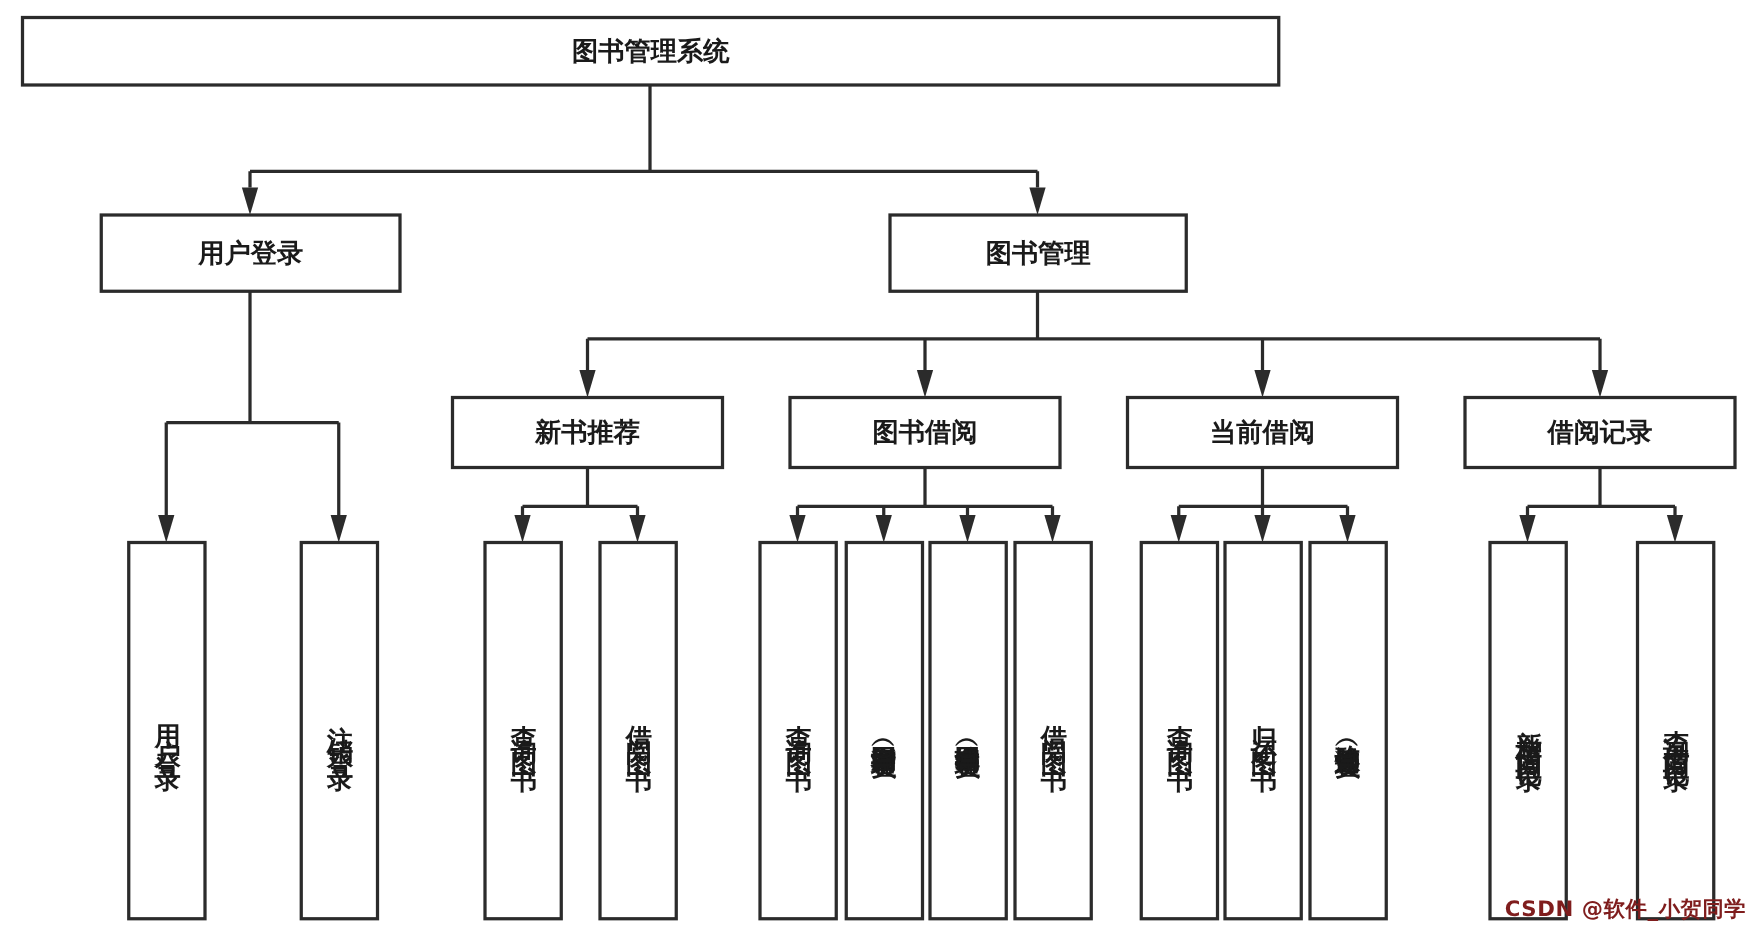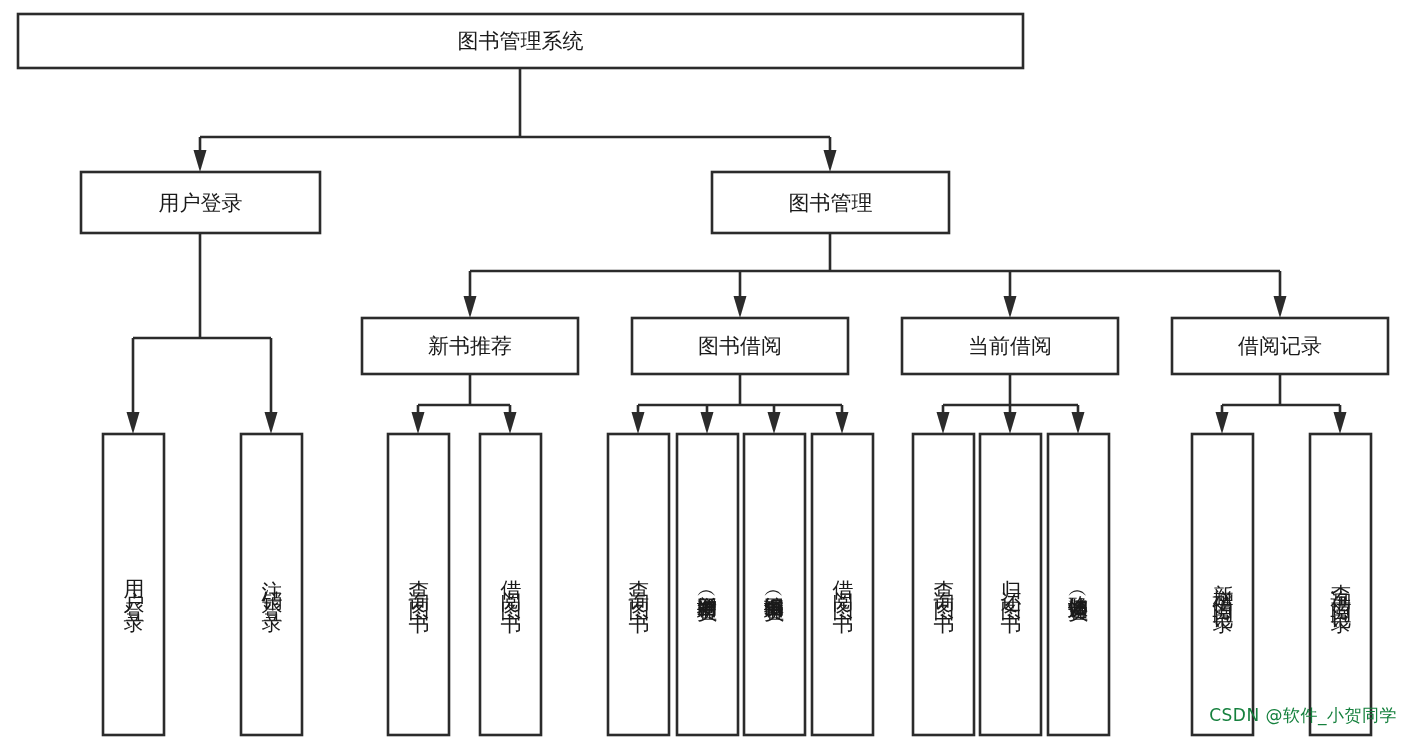--- a/index.html
+++ b/index.html
@@ -12,20 +12,21 @@
     width: 1405px;
     height: 747px;
     font-family: "DejaVu Sans", "Liberation Sans", sans-serif;
     overflow: hidden;
   }
   #diagram-root {
     position: relative;
     width: 1405px;
     height: 747px;
     background: #ffffff;
+    font-weight: bold;
   }
   svg.diagram-canvas {
     position: absolute;
     top: 0;
     left: 0;
     width: 1405px;
     height: 747px;
     display: block;
   }
   .node-box {
@@ -64,24 +65,24 @@
     font-size: 21px;
     line-height: 1.1;
     color: #1a1a1a;
     letter-spacing: 3px;
     white-space: nowrap;
     text-align: center;
   }
   .watermark {
     position: absolute;
     right: 8px;
-    bottom: 20px;
+    bottom: 8px;
     font-family: "DejaVu Sans", "Liberation Sans", sans-serif;
     font-size: 17px;
-    color: #15803d;
+    color: #7f1d1d;
     letter-spacing: 0.5px;
     user-select: none;
     white-space: nowrap;
   }
 </style>
 </head>
 <body>
 
 <div id="diagram-root">
   <svg class="diagram-canvas" viewBox="0 0 1405 747">

